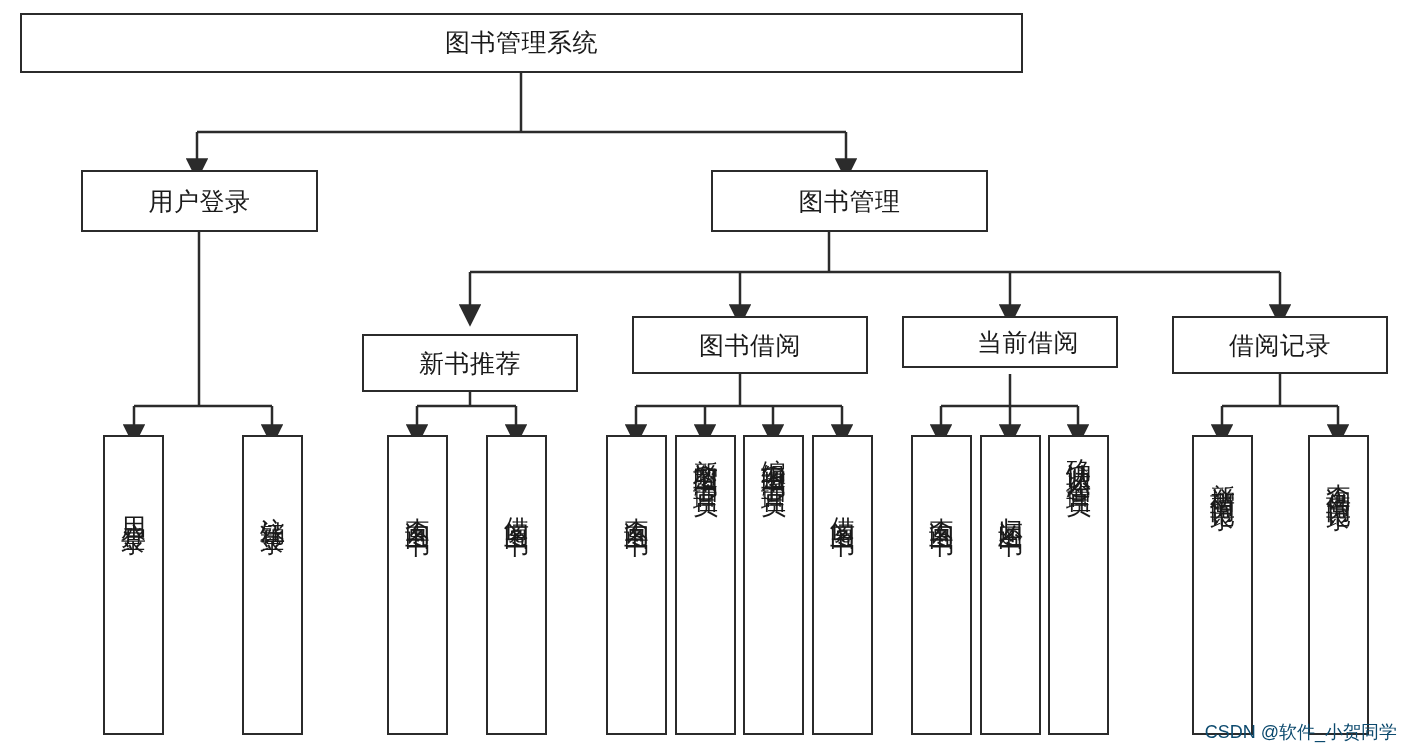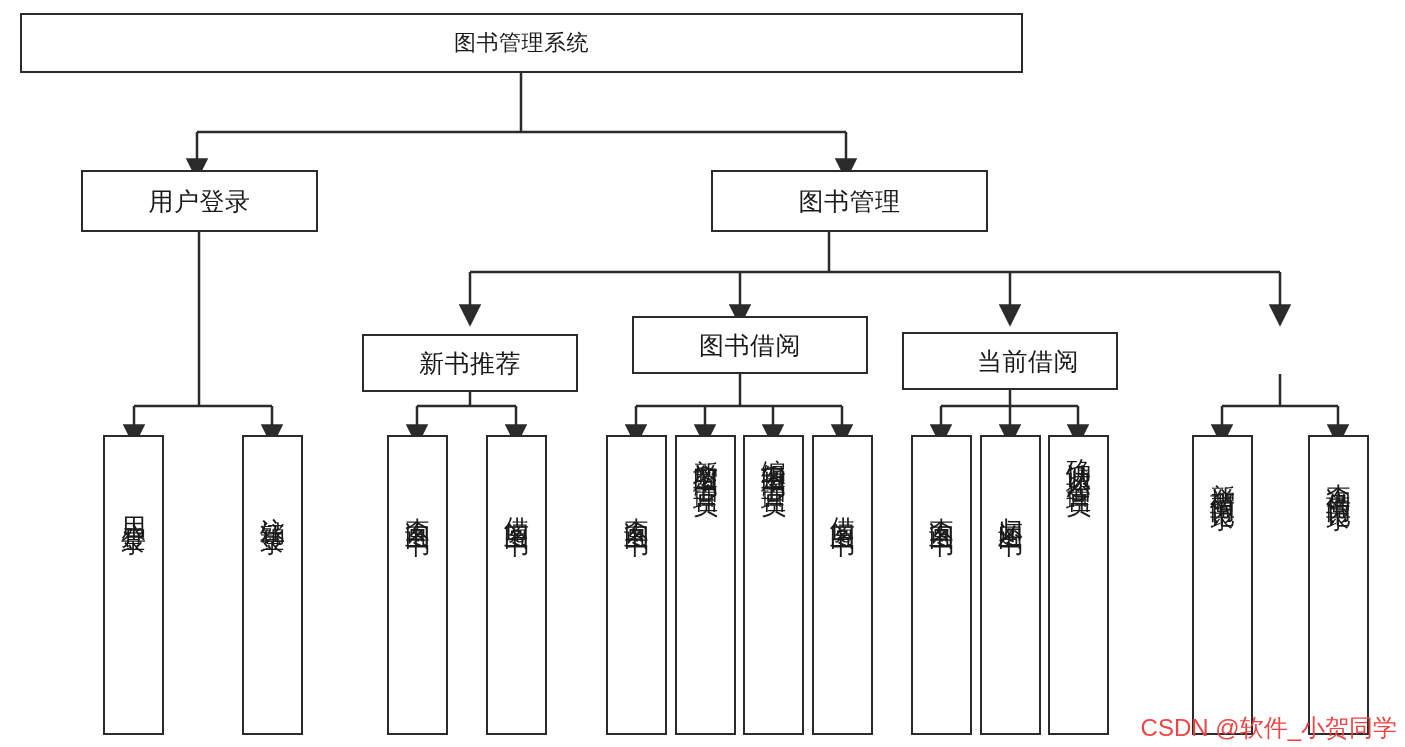--- a/index.html
+++ b/index.html
@@ -41,21 +41,21 @@
     color: #1a1a1a;
     line-height: 1.12;
     letter-spacing: 0.5px;
     white-space: nowrap;
   }
   
   .node.horiz .label {
     font-size: 25px;
   }
   #node-root .label {
-    font-size: 22px;
+    font-size: 25px;
     font-family: Liberation Serif, serif;
   }
   
   .node.vert {
     align-items: flex-start;
     justify-content: center;
     padding-top: 6px;
   }
   .node.vert .label {
     writing-mode: vertical-rl;
@@ -66,22 +66,22 @@
     white-space: nowrap;
   }
   
   .node.vert.tall-text {
     padding-top: 2px;
   }
   #watermark {
     position: absolute;
     right: 8px;
     bottom: 3px;
-    font-size: 24px;
-    color: #ef4444;
+    font-size: 18px;
+    color: #0c4a6e;
     z-index: 6;
     white-space: nowrap;
     font-family: "Liberation Sans", "DejaVu Sans", sans-serif;
   }
 </style>
 </head>
 <body>
 
 <div id="diagram-root">
 
@@ -149,24 +149,27 @@
   </div>
 
   <div class="node horiz" style="left:362px; top:316px; width:216px; height:58px;margin-top:18px;">
     <span class="label">新书推荐</span>
   </div>
 
   <div class="node horiz" style="left:632px; top:316px; width:236px; height:58px;">
     <span class="label">图书借阅</span>
   </div>
 
-  <div class="node horiz" style="left:902px; top:332px; width:216px; height:58px;padding-left:36px;">
+  <div class="node horiz" style="left:902px; top:316px; width:216px; height:52px;padding-left:36px;">
     <span class="label">当前借阅</span>
   </div>
 
+  <div class="node horiz" style="left:1172px; top:316px; width:216px; height:58px;">
+    <span class="label">借阅记录</span>
+  </div>
 
   <div class="node vert" style="left:103px; top:435px; width:61px; height:300px; padding-top:60px;">
     <span class="label">用户登录</span>
   </div>
 
   <div class="node vert" style="left:242px; top:435px; width:61px; height:300px; padding-top:60px;">
     <span class="label">注销登录</span>
   </div>
 
   <div class="node vert" style="left:387px; top:435px; width:61px; height:300px; padding-top:60px;">

